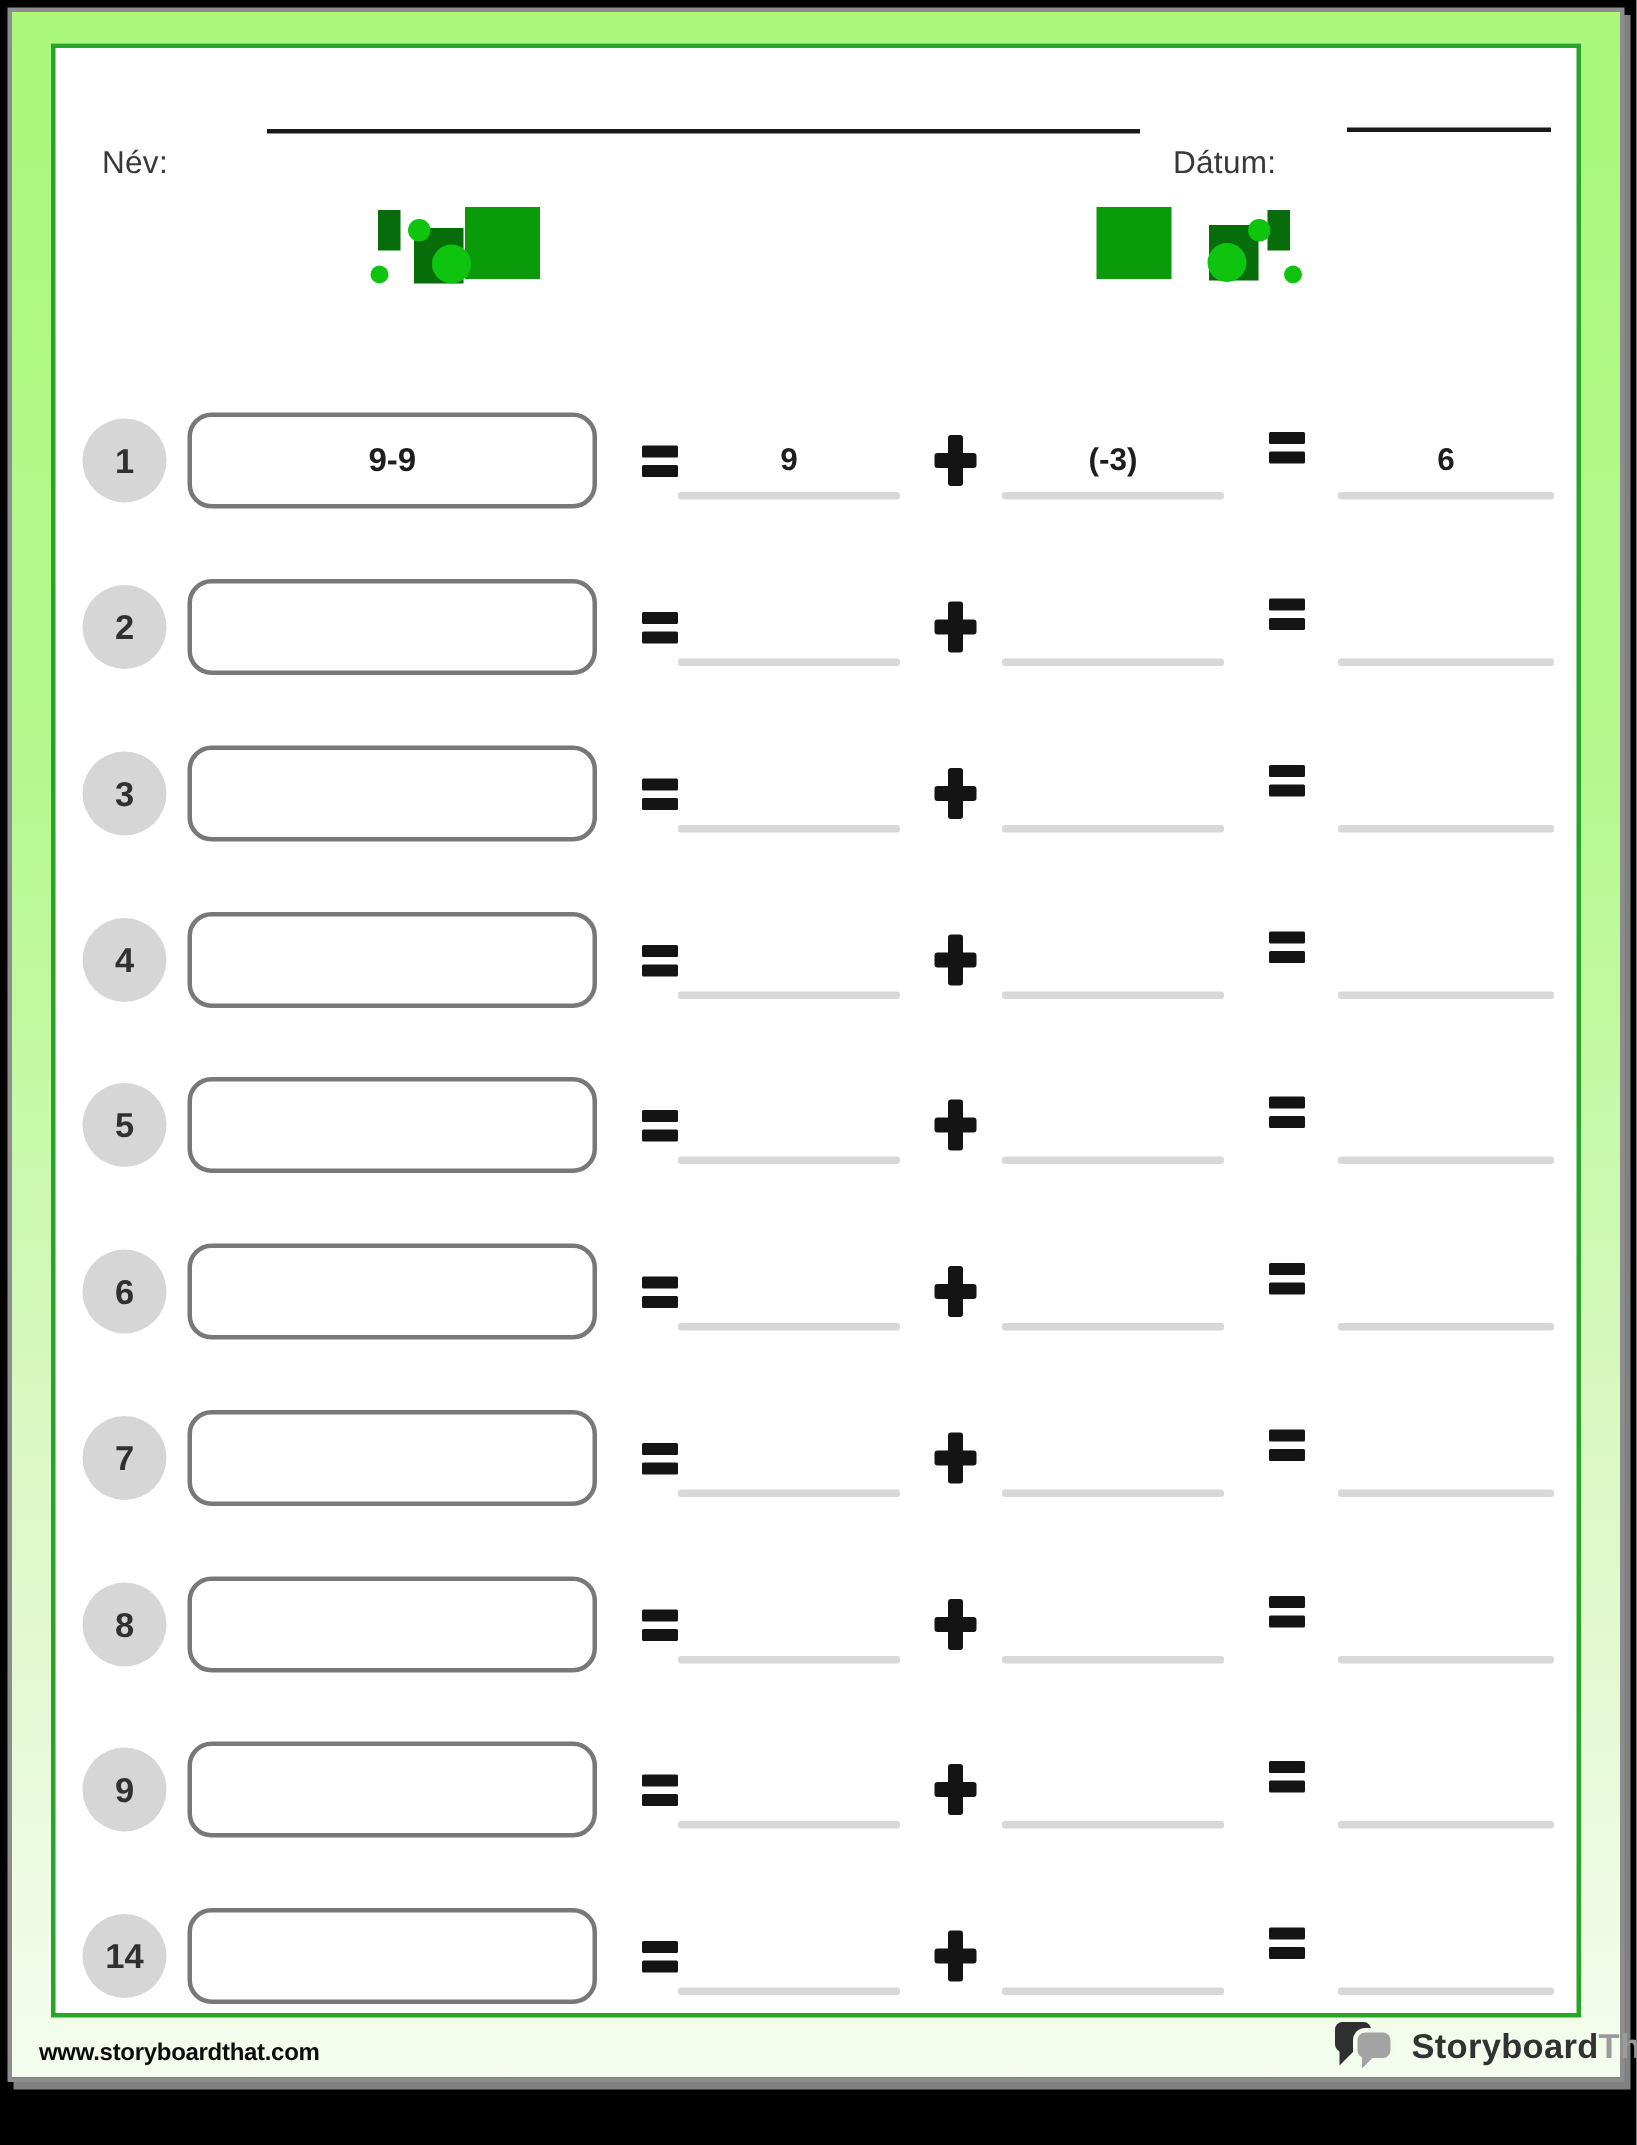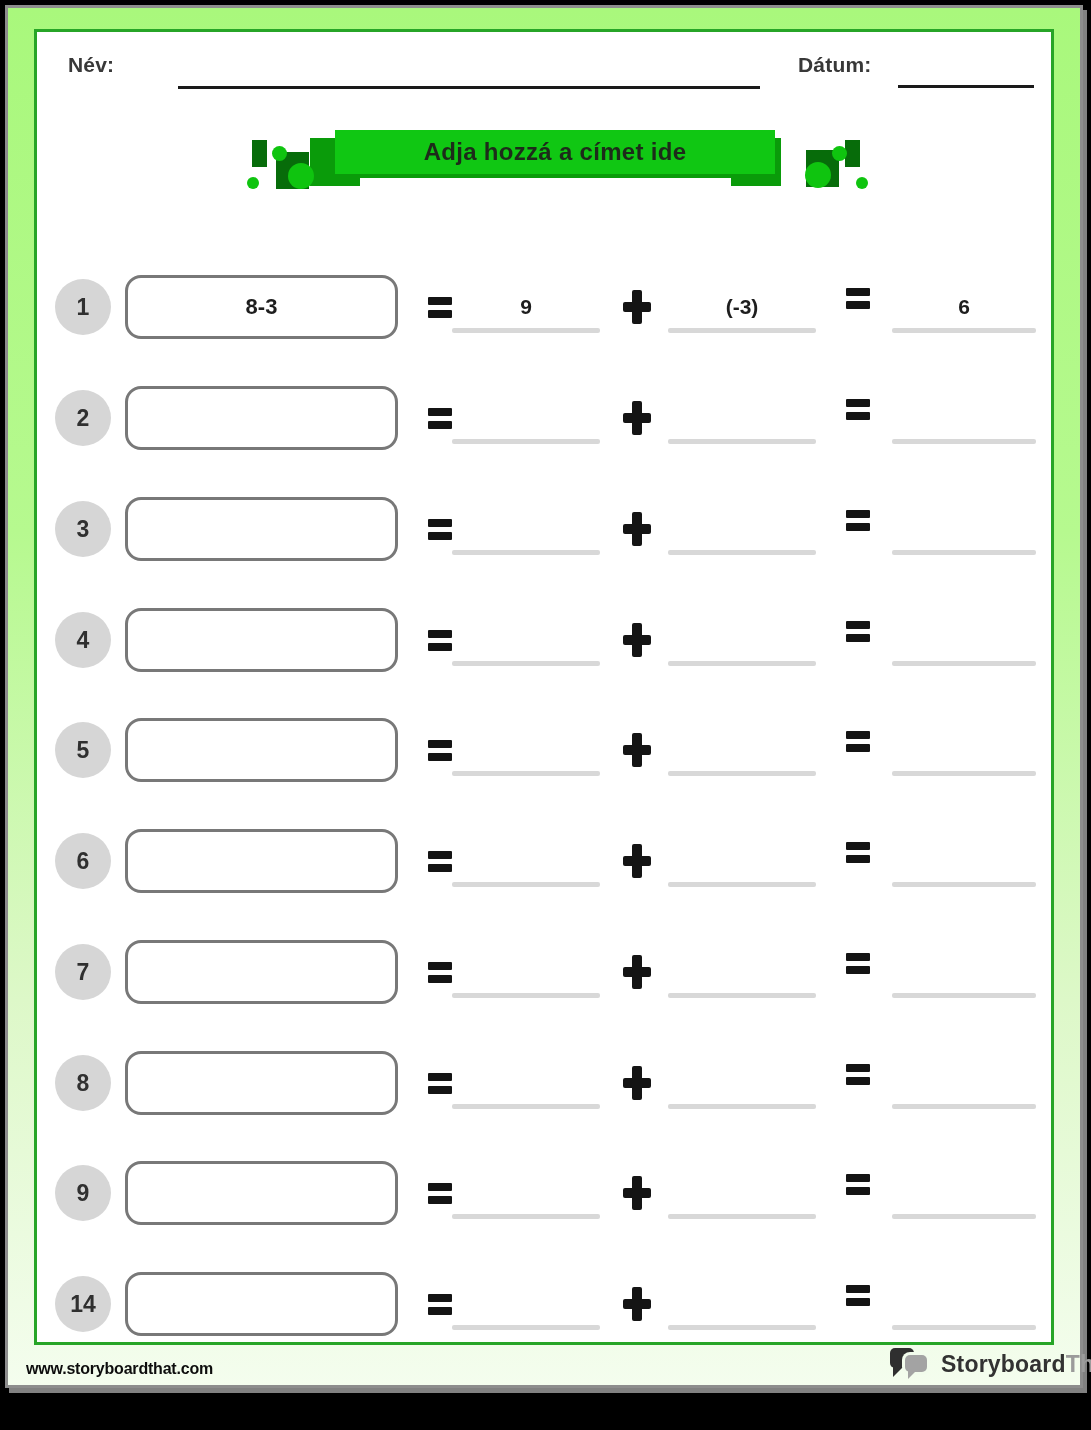--- a/index.html
+++ b/index.html
@@ -16,23 +16,23 @@
       #b6f98f 38%,
       #ddf8c8 72%,
       var(--page-border-bottom,#f4fdee) 100%);
     box-shadow:0 0 0 3px #8d8d8d, 4px 5px 0 3px #818181;
   }
   .sheet{
     position:absolute;left:26px;top:21px;width:1014px;height:1310px;
     background:#fff;border:3px solid var(--frame-border-green,#27a527);
   }
   
-  .hdr-label{position:absolute;font-size:21px;font-weight:bold;color:#383838;letter-spacing:.2px;}
+  .hdr-label{position:absolute;font-size:21px;font-weight:normal;color:#383838;letter-spacing:.2px;margin-top:44px;}
   #name-label{left:60px;top:45px;}
-  #date-label{left:790px;top:45px;}
+  #date-label{left:774px;top:45px;}
   .hdr-line{position:absolute;height:3px;background:#1a1a1a;}
   #name-line{left:170px;top:78px;width:582px;}
   #date-line{left:890px;top:77px;width:136px;}
   
   .banner-main{
     position:absolute;left:327px;top:122px;width:440px;height:44px;
     background:var(--banner-green,#10c713);
     border-bottom:4px solid var(--banner-dark-green,#0a9b0a);
     display:flex;align-items:center;justify-content:center;z-index:4;
   }
@@ -117,32 +117,29 @@
   <div class="decor-sq" id="square-left"></div>
   <div class="decor-dot" id="circle-sm-left"></div>
   <div class="decor-dot" id="circle-lg-left"></div>
   <div class="decor-bar" id="bar-right"></div>
   <div class="decor-dot" id="dot-right"></div>
   <div class="decor-sq" id="square-right"></div>
   <div class="decor-dot" id="circle-sm-right"></div>
   <div class="decor-dot" id="circle-lg-right"></div>
   <div class="tail" id="tail-left"></div>
   <div class="tail" id="tail-right"></div>
-  <div class="banner-main">
-    <span class="banner-title">Adja hozzá a címet ide</span>
-  </div>
 
 
   <div id="rows">
       <div class="row" style="top: 299px;">
     <div class="num-circle">
           <span>1</span>
         </div>
     <div class="expr-box">
-          <span>8-3</span>
+          <span>9-9</span>
         </div>
     <div class="eq eq1">
           <i class="bar"></i>
           <i class="bar"></i>
         </div>
     <div class="value v1">9</div>
     <div class="blank b1"></div>
     <div class="plus"></div>
     <div class="value v2">(-3)</div>
     <div class="blank b2"></div>

